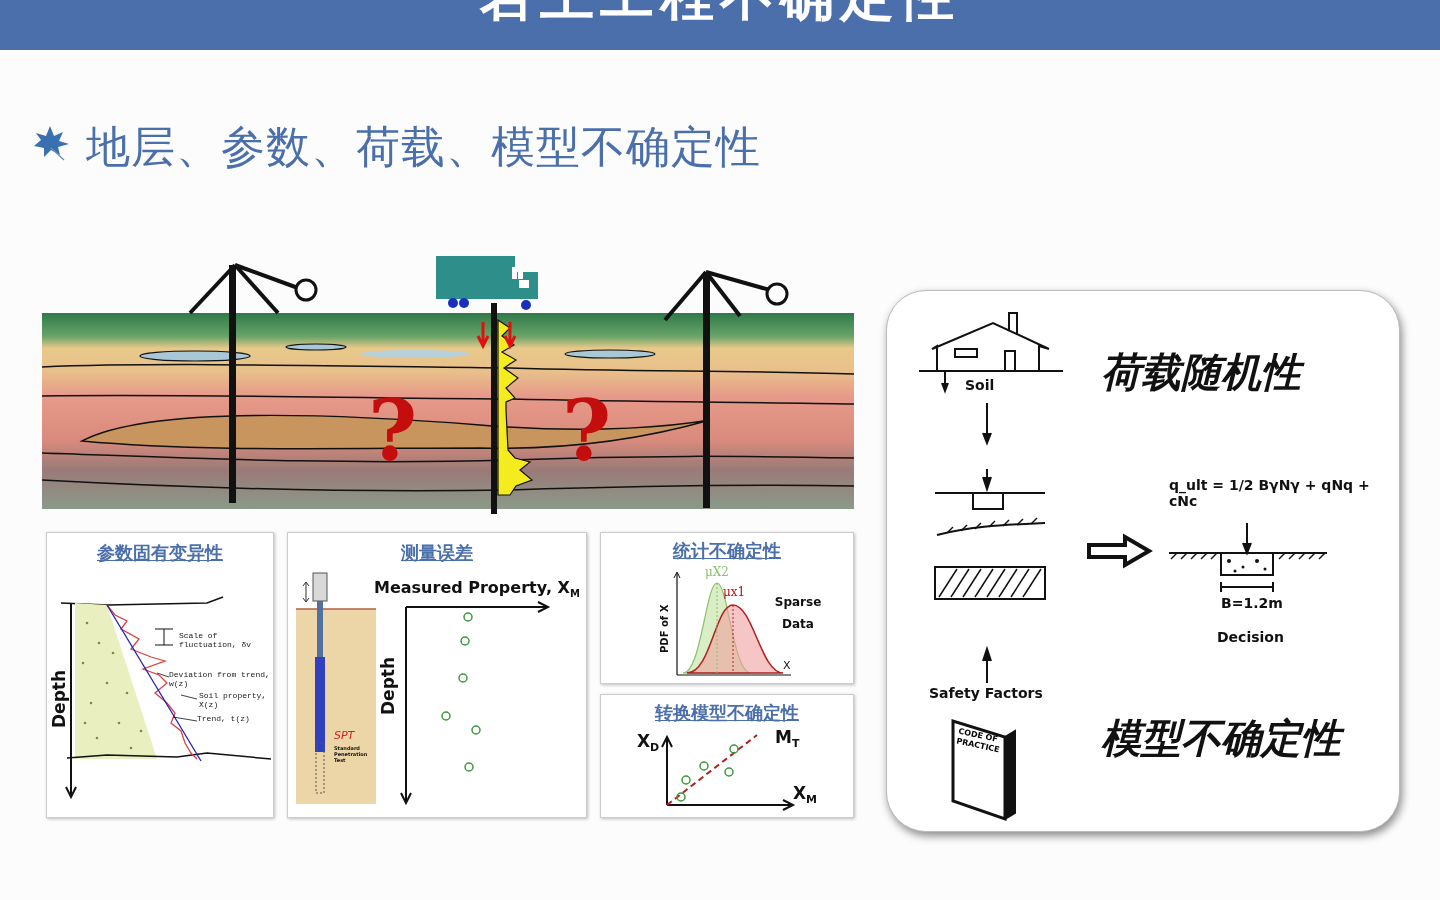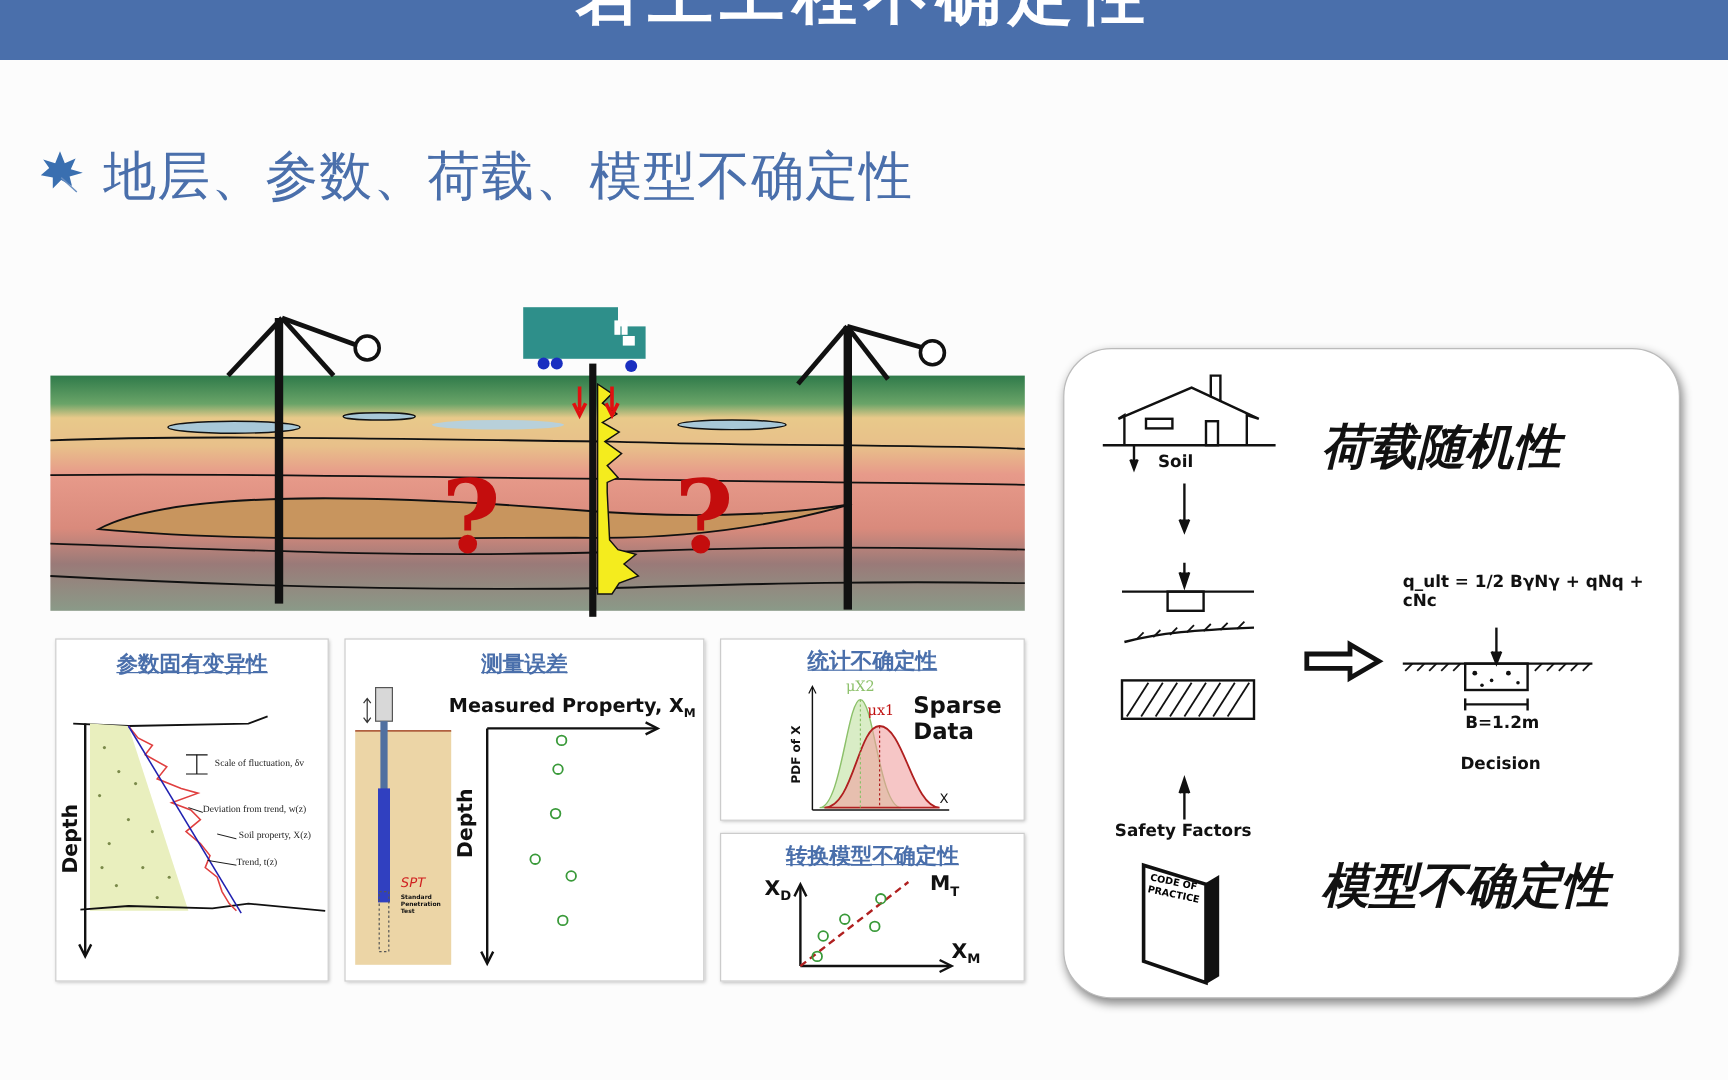--- a/index.html
+++ b/index.html
@@ -4,21 +4,21 @@
 <style>
   html,body{margin:0;padding:0;}
   body{width:1440px;height:900px;background:#fcfcfc;position:relative;overflow:hidden;font-family:"DejaVu Sans","Liberation Sans",sans-serif;}
   .topbar{position:absolute;left:0;top:0;width:1440px;height:50px;background:#4a6fab;overflow:hidden;}
   .topbar-title{position:absolute;left:0;right:0;top:-40px;text-align:center;color:#fff;font-size:54px;font-weight:bold;letter-spacing:6px;}
   .bullet{position:absolute;left:30px;top:122px;}
   .heading{position:absolute;left:86px;top:118px;font-size:44px;font-weight:normal;color:#4a6fab;letter-spacing:1px;}
   .abs{position:absolute;}
   .panel{position:absolute;background:#fff;border:1px solid #ccc;box-shadow:1px 1px 3px rgba(0,0,0,0.25);}
   .ptitle{position:absolute;left:0;right:0;text-align:center;color:#4a6fab;font-weight:bold;text-decoration:underline;font-size:18px;}
-  .small{font-family:Liberation Serif, serif;font-size:8px;color:#222;}
+  .small{font-family:Liberation Mono, monospace;font-size:8px;color:#222;}
   .bold{font-weight:bold;color:#111;}
   .rbox{position:absolute;left:886px;top:290px;width:512px;height:540px;background:#fff;border-radius:40px;box-shadow:2px 4px 8px rgba(0,0,0,0.45);border:1px solid #bbb;}
   .cjk-big{font-size:40px;font-weight:bold;color:#111;font-style:italic;}
 </style>
 </head>
 <body>
 
 <div class="topbar">
   <div class="topbar-title">岩土工程不确定性</div>
 </div>
@@ -166,21 +166,21 @@
     <line x1="116" y1="50" x2="116" y2="140" stroke="#8cc06a" stroke-dasharray="2,2"></line>
     <line x1="132" y1="72" x2="132" y2="140" stroke="#b02020" stroke-dasharray="2,2"></line>
     <line x1="76" y1="40" x2="76" y2="142" stroke="#111" stroke-width="1.2"></line>
     <line x1="76" y1="142" x2="190" y2="142" stroke="#111" stroke-width="1.2"></line>
     <path d="M73 45 L76 39 L79 45" stroke="#111" fill="none"></path>
   </svg>
   <div class="abs" style="left:104px;top:32px;font-size:12px;color:#8cc06a;font-family:'DejaVu Serif',serif">μX2</div>
   <div class="abs" style="left:122px;top:52px;font-size:12px;color:#c01010;font-family:'DejaVu Serif',serif">μx1</div>
   <div class="abs bold" style="left:58px;top:120px;font-size:10px;transform:rotate(-90deg);transform-origin:left top">PDF of X</div>
   <div class="abs" style="left:182px;top:126px;font-size:11px;color:#111">X</div>
-  <div class="abs bold" style="left:160px;top:44px;width:74px;text-align:left;font-size:19px;line-height:22px">
+  <div class="abs bold" style="left:160px;top:58px;width:74px;text-align:center;font-size:12px;line-height:22px">
     <div>Sparse</div>
     <div>Data</div>
   </div>
 </div>
 
 <div class="panel" style="left:600px;top:694px;width:252px;height:122px">
   <div class="ptitle" style="top:6px">转换模型不确定性</div>
   <svg class="abs" style="left:0;top:0" width="252" height="122" viewBox="0 0 252 122">
     <line x1="66" y1="44" x2="66" y2="110" stroke="#111" stroke-width="2"></line>
     <path d="M61 52 L66 42 L71 52" stroke="#111" stroke-width="2" fill="none"></path>

